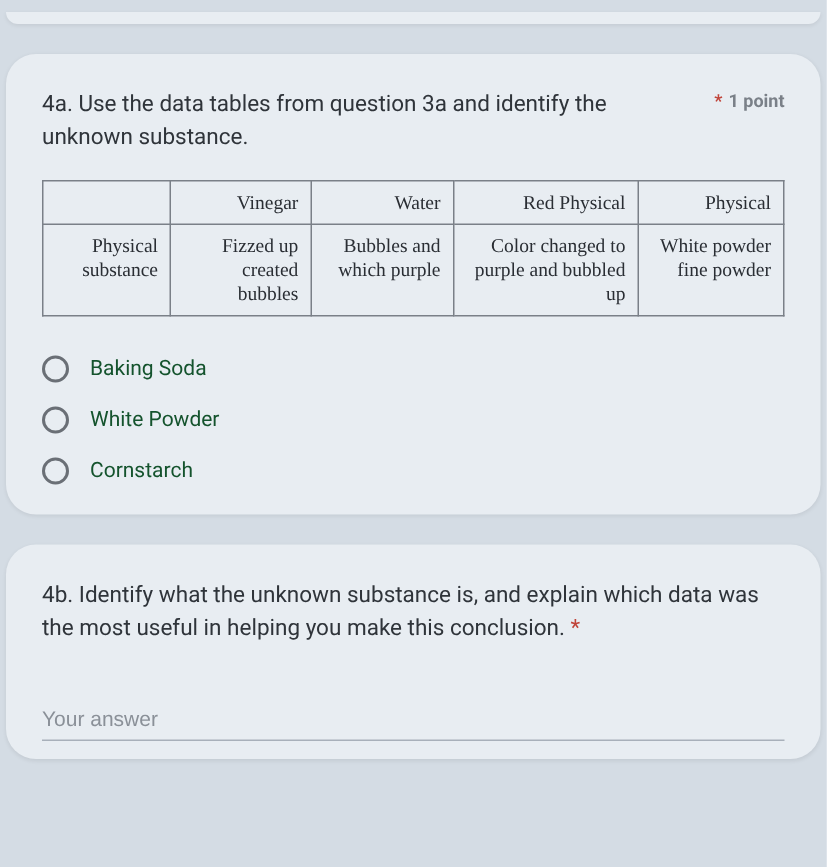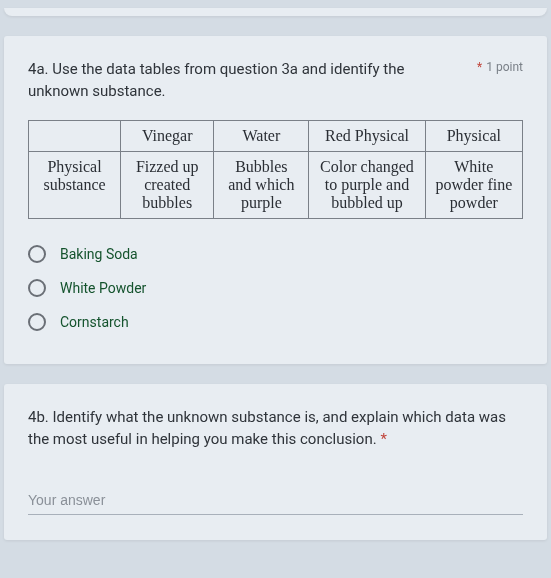--- a/index.html
+++ b/index.html
@@ -6,23 +6,23 @@
   body {
     font-family: Roboto, Arial, sans-serif;
     background: #d4dce4;
     width: 551px;
     margin: 0 auto;
     padding: 8px 0;
     color: #3a3e44;
   }
   .card {
     background: #e8edf2;
-    border-radius: 3px;
+    border-radius: 20px;
     margin: 0 4px 20px 4px;
-    padding: 22px 24px 25px 24px;
+    padding: 22px 24px 12px 24px;
     box-shadow: 0 1px 3px rgba(0,0,0,0.08);
   }
   .card-stub {
     background: #e8edf2;
     border-radius: 0 0 8px 8px;
     margin: 0 4px 20px 4px;
     height: 8px;
     box-shadow: 0 1px 3px rgba(0,0,0,0.08);
   }
   .q-header {
@@ -36,37 +36,38 @@
     line-height: 22px;
     color: #2f343a;
     flex: 1;
     padding-right: 10px;
   }
   .points {
     font-size: 12px;
     color: #7a8088;
     white-space: nowrap;
     padding-top: 2px;
+    font-weight: bold;
   }
   .required {
     color: #c0443a;
     font-size: 12px;
     margin-right: 4px;
   }
   table.data {
     border-collapse: collapse;
     width: 100%;
     margin-bottom: 18px;
     font-family: 'Times New Roman', serif;
   }
   table.data td, table.data th {
     border: 1px solid #7a8088;
     padding: 6px 8px;
-    font-size: 16px;
-    text-align: center;
+    font-size: 13px;
+    text-align: right;
     vertical-align: top;
     color: #2a2e34;
   }
   table.data th {
     font-weight: normal;
     background: transparent;
   }
   .options { margin-top: 8px; }
   .option {
     display: flex;

